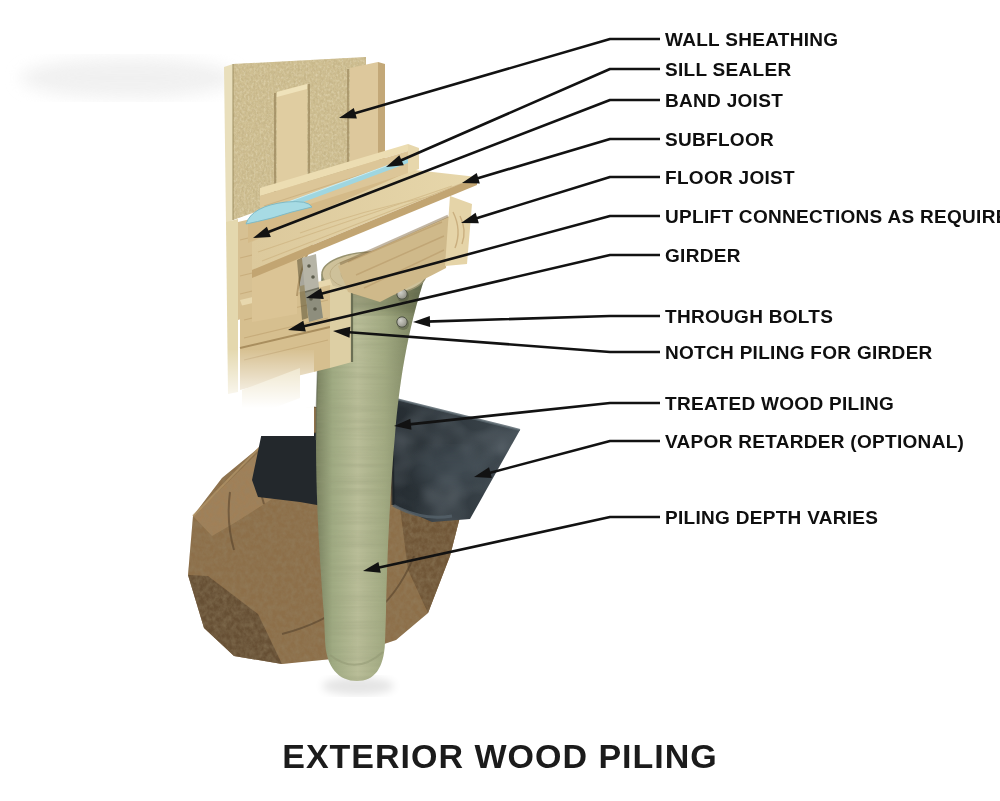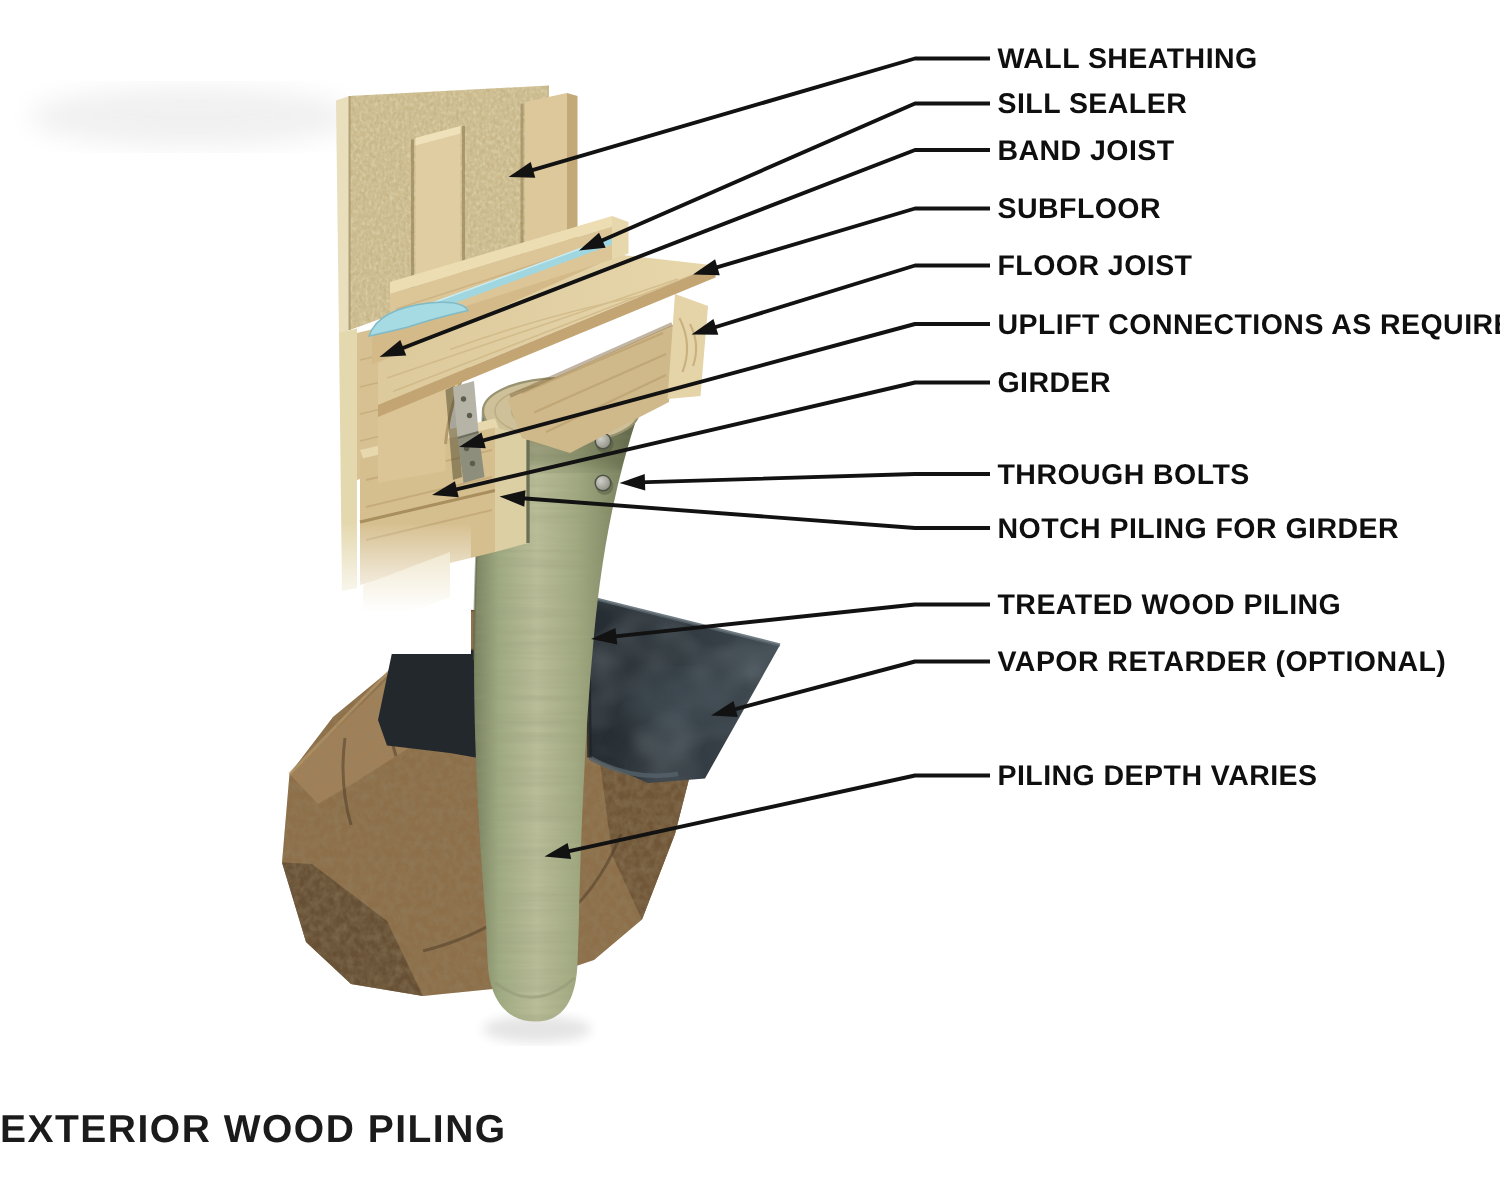--- a/index.html
+++ b/index.html
@@ -1,20 +1,20 @@
 <!DOCTYPE html>
 <html><head>
 <meta charset="utf-8">
 <style>
   html,body{margin:0;padding:0;background:#fff;}
   .stage{position:relative;width:1000px;height:801px;background:#fff;overflow:hidden;
          font-family:"Liberation Sans",sans-serif;}
   .stage svg{position:absolute;left:0;top:0;}
-  .diagram-title{position:absolute;left:0;top:737px;width:1000px;text-align:left;
-        font-weight:700;font-size:26px;letter-spacing:1px;color:#1b1b1b;
+  .diagram-title{position:absolute;left:0;top:737px;width:1000px;text-align:center;
+        font-weight:700;font-size:34px;letter-spacing:1px;color:#1b1b1b;
         font-family:"Liberation Sans",sans-serif;}
   text.callout-label{font-family:"Liberation Sans",sans-serif;font-weight:700;
         font-size:19px;fill:#0f0f0f;letter-spacing:.3px;}
 </style>
 </head>
 <body>
 
 <div class="stage">
 <svg width="1000" height="735" viewBox="0 0 1000 735">
   <defs>

